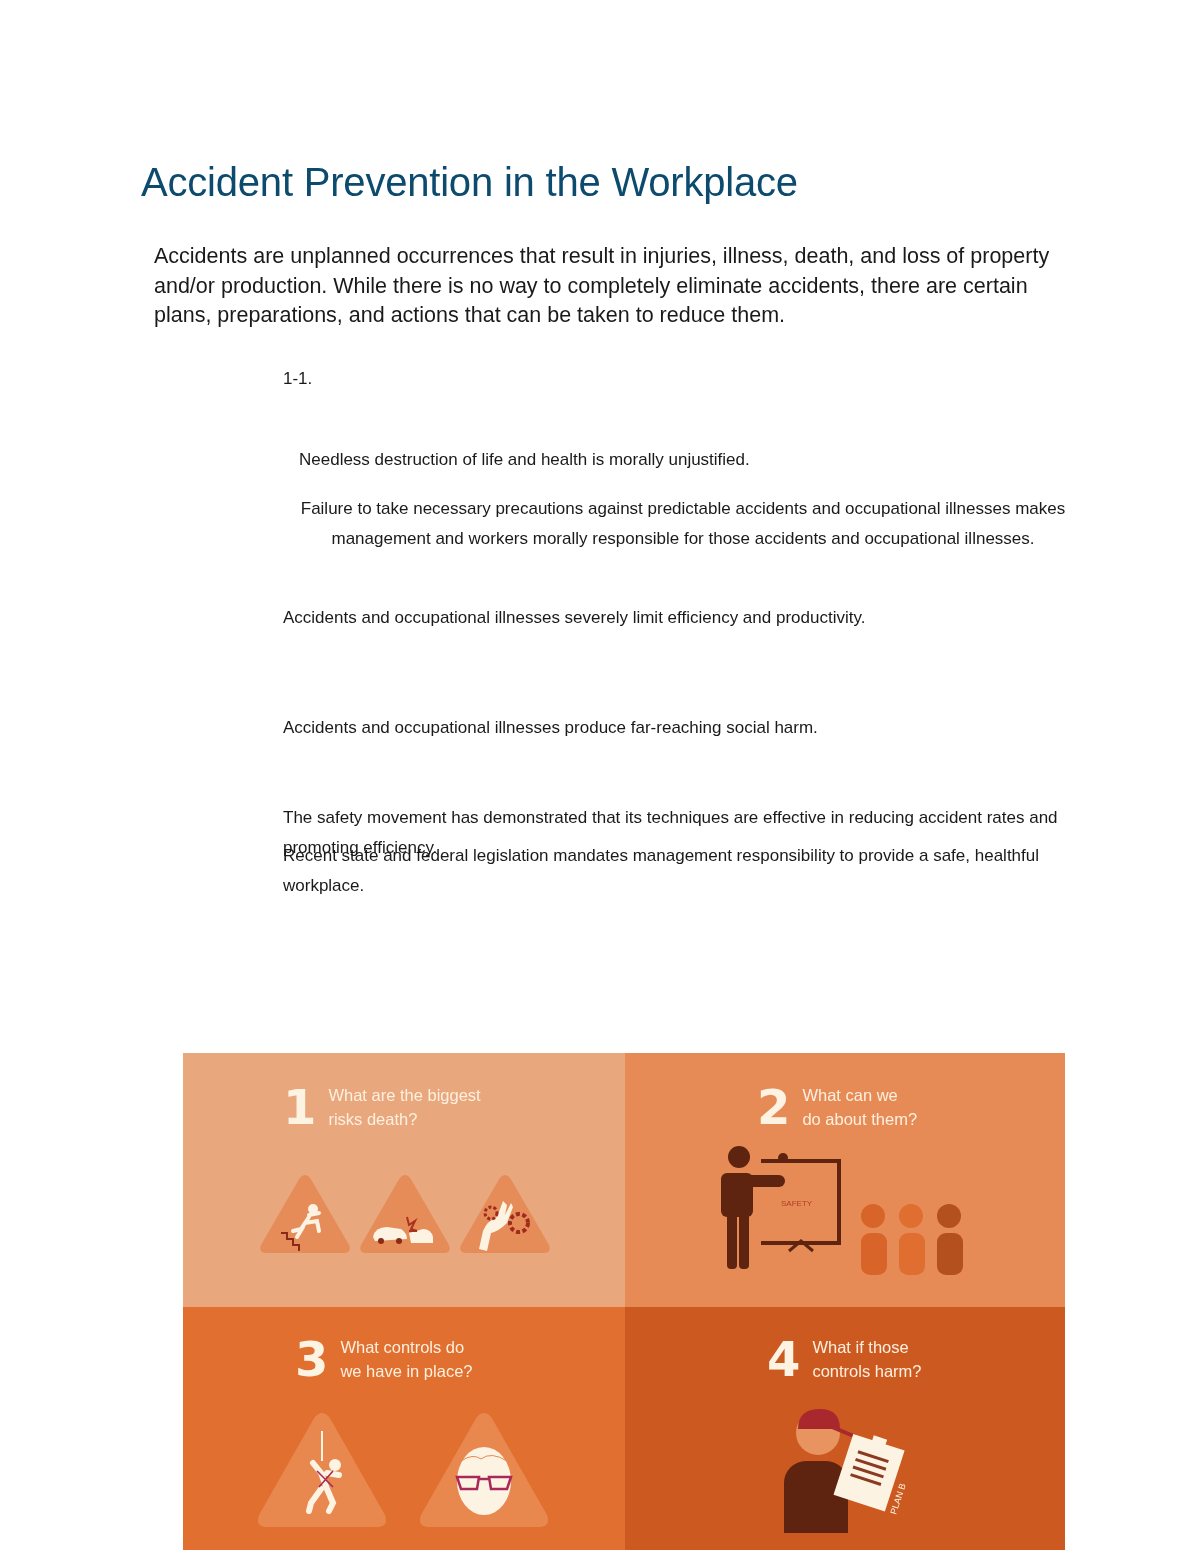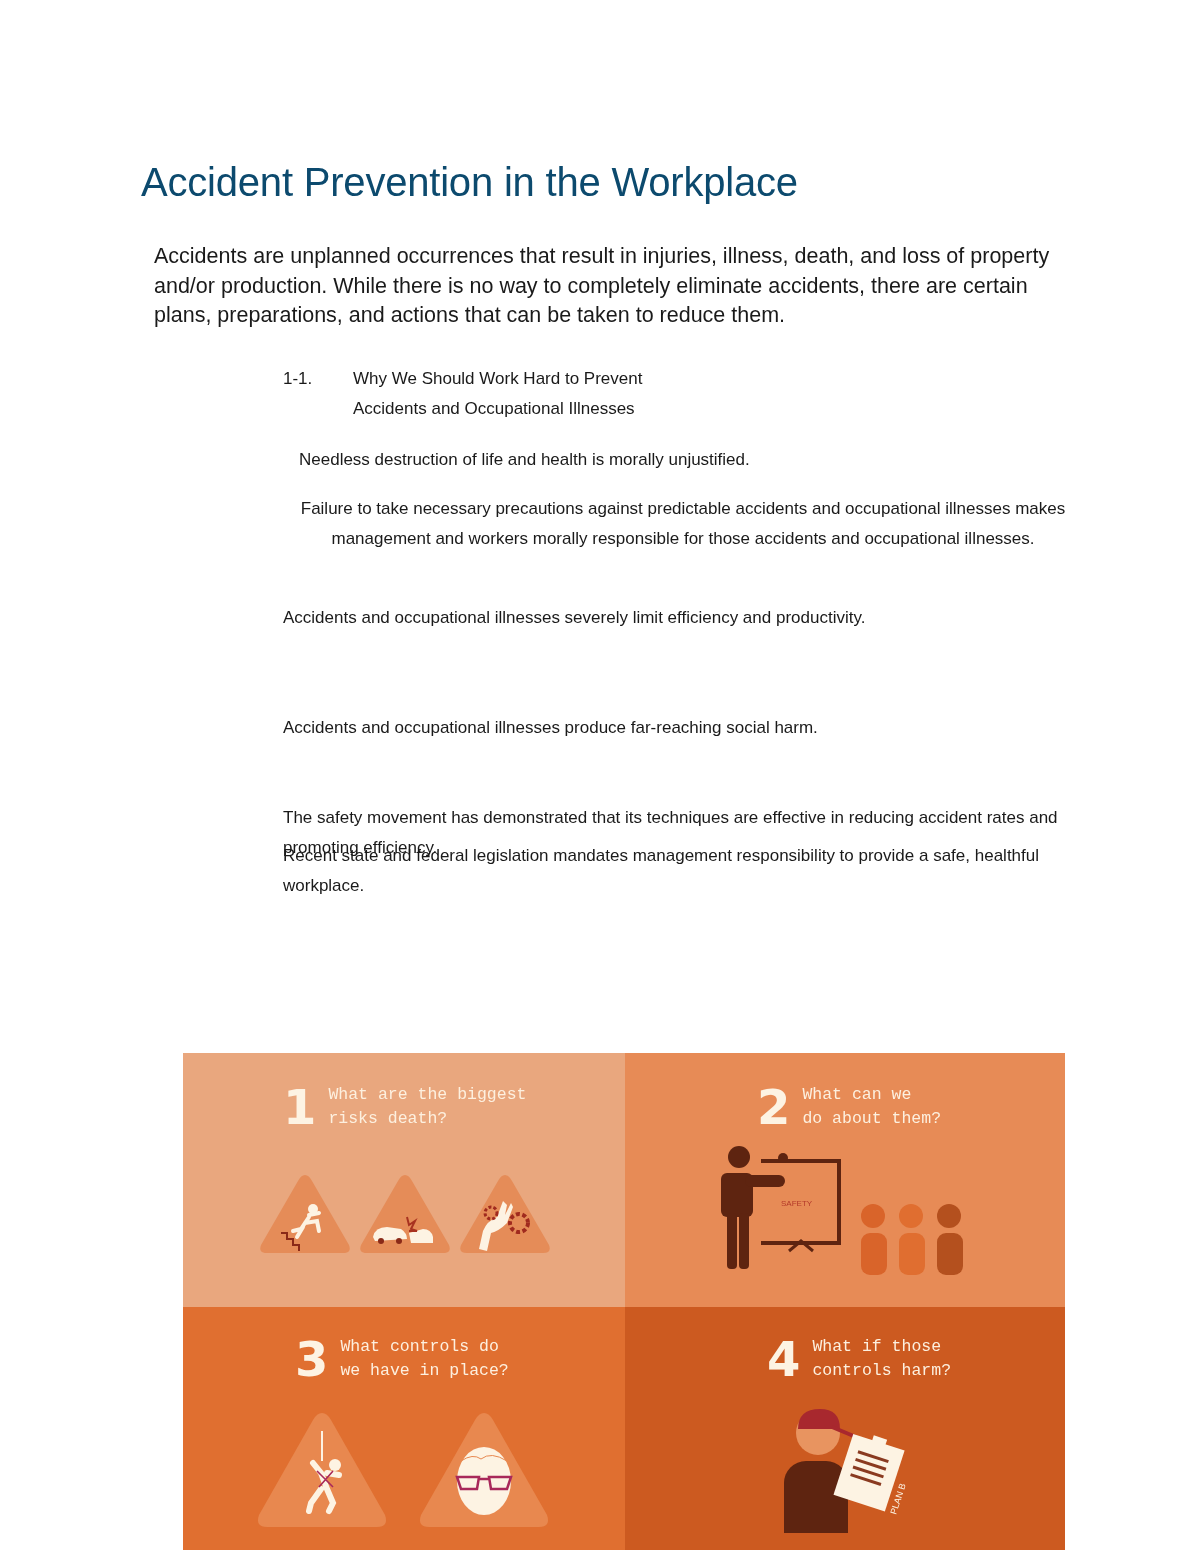--- a/index.html
+++ b/index.html
@@ -18,35 +18,31 @@
 
   .info { position: absolute; left: 183px; top: 1053px; width: 882px; height: 497px; }
   .quad { position: absolute; overflow: hidden; }
   .q1 { left: 0; top: 0; width: 442px; height: 254px; background: #e9a77e; }
   .q2 { left: 442px; top: 0; width: 440px; height: 254px; background: #e78b56; }
   .q3 { left: 0; top: 254px; width: 442px; height: 243px; background: #e06f30; }
   .q4 { left: 442px; top: 254px; width: 440px; height: 243px; background: #cc5a20; }
   .qhead { position: absolute; display: flex; align-items: center; color: #fdf3e3; }
   .qnum { font-family: "DejaVu Sans", sans-serif; font-weight: bold; font-size: 48px;
           line-height: 1; margin-right: 12px; color: #fdf3e3; }
-  .qtext { font-family: Liberation Mono, monospace; font-size: 16.5px; line-height: 24px; color: #fdf0df; }
+  .qtext { font-family: Liberation Sans, sans-serif; font-size: 16.5px; line-height: 24px; color: #fdf0df; }
   .icon { position: absolute; }
 </style>
 </head>
 <body>
 
 <h1 class="title">Accident Prevention in the Workplace</h1>
 <p class="intro">Accidents are unplanned occurrences that result in injuries, illness, death, and loss of property and/or production.  While there is no way to completely eliminate accidents, there are certain plans, preparations, and actions that can be taken to reduce them.</p>
 
 <div class="section heading">
   <span class="num">1-1.</span>
-  <span>
-    <span>Why We Should Work Hard to Prevent</span><br>
-    <span>Accidents and Occupational Illnesses</span>
-  </span>
 </div>
 
 <p class="section para p1">Needless destruction of life and health is morally unjustified.</p>
 <p class="section para p2">Failure to take necessary precautions against predictable accidents and occupational illnesses makes management and workers morally responsible for those accidents and occupational illnesses.</p>
 <p class="section para p3">Accidents and occupational illnesses severely limit efficiency and productivity.</p>
 <p class="section para p4">Accidents and occupational illnesses produce far-reaching social harm.</p>
 <p class="section para p5">The safety movement has demonstrated that its techniques are effective in reducing accident rates and promoting efficiency.</p>
 <p class="section para p6">Recent state and federal legislation mandates management responsibility to provide a safe, healthful workplace.</p>
 
 <div class="info">

